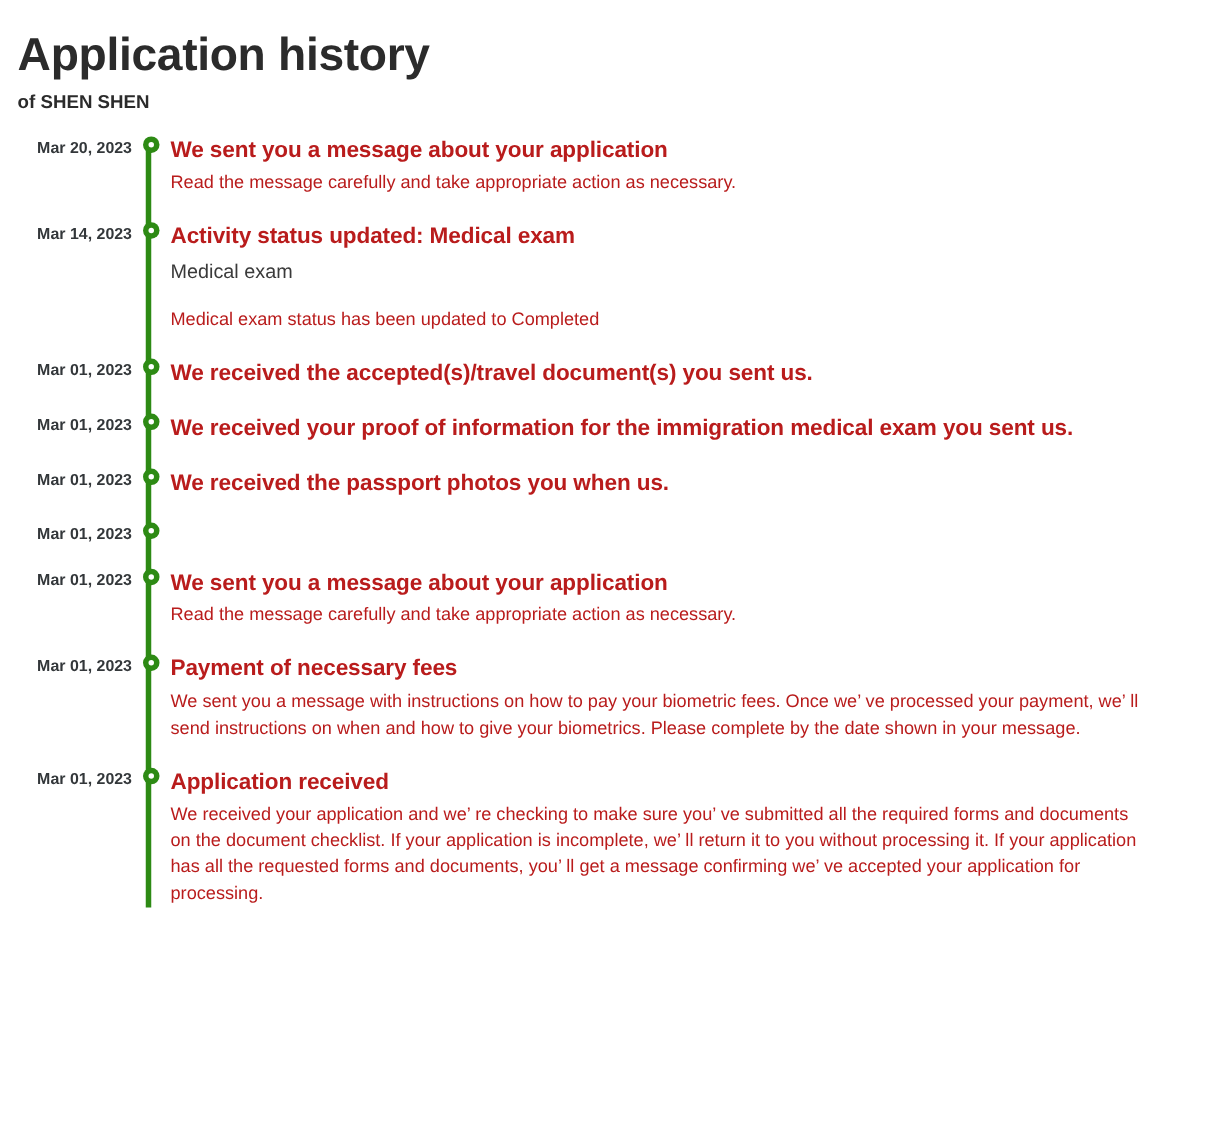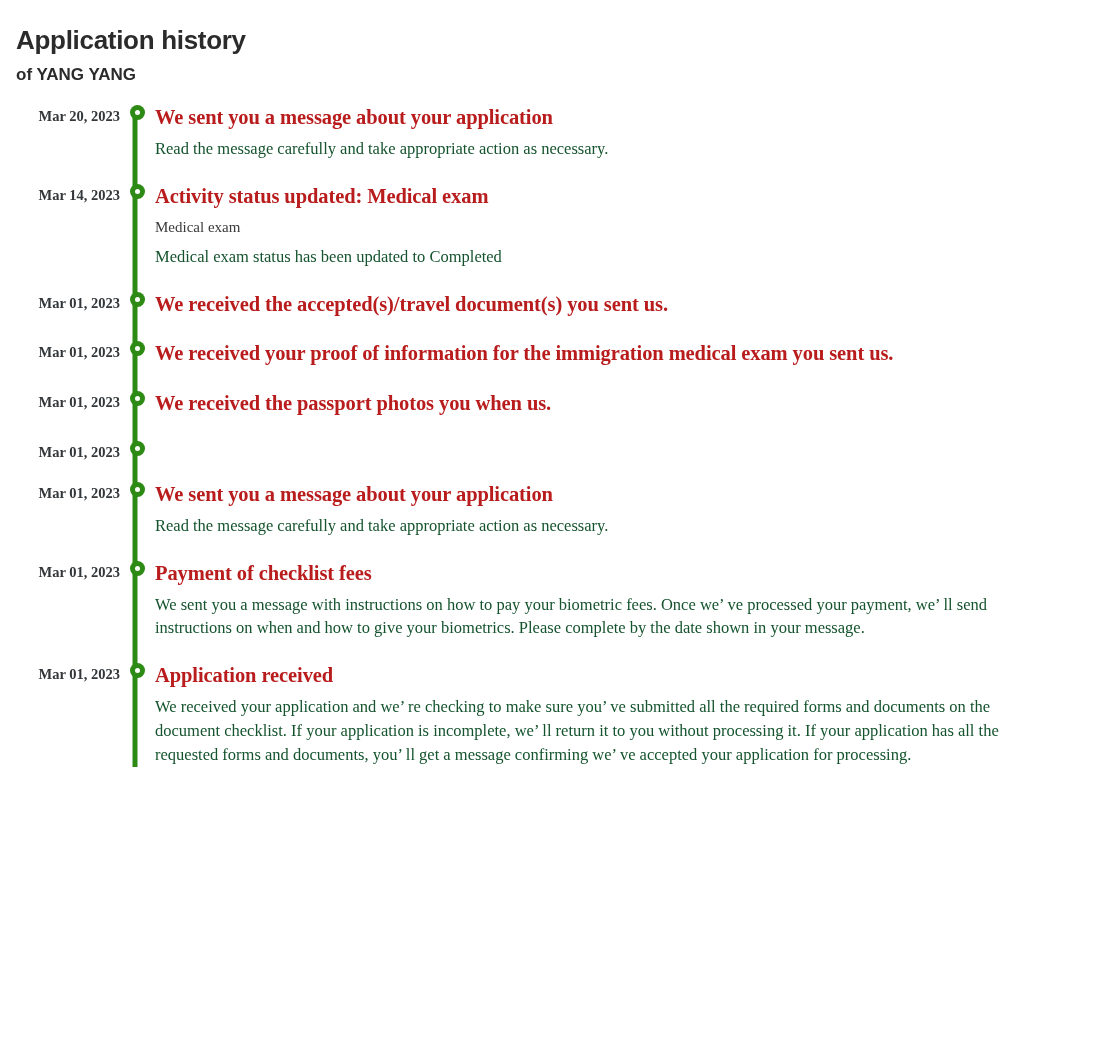--- a/index.html
+++ b/index.html
@@ -18,21 +18,21 @@
   .page {
     position: relative;
     width: 1106px;
     height: 1041px;
     box-sizing: border-box;
     padding: 26px 0 0 0;
   }
 
   .page-title {
     margin: 0 0 0 16px;
-    font-size: 26px;
+    font-size: 42px;
     font-weight: bold;
     letter-spacing: -0.3px;
     color: #2b2b2b;
     line-height: 1.15;
   }
 
   .page-subtitle {
     margin: 9px 0 0 16px;
     font-size: 17px;
     font-weight: bold;
@@ -57,21 +57,20 @@
     transform: translateX(-50%);
     z-index: 0;
   }
 
   .tl-item {
     position: relative;
     display: flex;
     align-items: flex-start;
     z-index: 1;
     padding-bottom: 22px;
-    font-family: Liberation Serif, serif;
   }
   .tl-item:last-child { padding-bottom: 0; }
 
   .tl-date {
     width: 120px;
     flex: 0 0 120px;
     text-align: right;
     padding-right: 0;
     font-size: 14.5px;
     font-weight: bold;
@@ -119,43 +118,43 @@
   .tl-heading {
     font-size: 20.5px;
     font-weight: bold;
     color: #b91c1c;
     line-height: 1.35;
     margin: 0;
     letter-spacing: -0.1px;
   }
 
   .tl-sub {
-    font-size: 15px;
+    font-size: 18px;
     font-weight: normal;
     color: #3a3a3a;
     line-height: 1.35;
     margin: 6px 0 0 0;
   }
 
   .tl-body {
     font-size: 16.5px;
     font-weight: normal;
-    color: #14532d;
+    color: #b91c1c;
     line-height: 1.45;
     margin: 5px 0 0 0;
   }
-  .tl-sub + .tl-body { margin-top: 8px; }
+  .tl-sub + .tl-body { margin-top: 20px; }
 </style>
 </head>
 <body>
 
 <div class="page">
 
   <h1 class="page-title">Application history</h1>
-  <div class="page-subtitle">of YANG YANG</div>
+  <div class="page-subtitle">of SHEN SHEN</div>
 
   <div class="timeline">
     <div class="timeline-rail"></div>
     <div id="timeline-items">
         <div class="tl-item">
           <div class="tl-date">Mar 20, 2023</div>
           <div class="tl-marker-cell">
             <div class="tl-dot"></div>
           </div>
           <div class="tl-content">
@@ -216,21 +215,21 @@
             <div class="tl-heading">We sent you a message about your application</div>
             <div class="tl-body">Read the message carefully and take appropriate action as necessary.</div>
           </div>
         </div>
         <div class="tl-item">
           <div class="tl-date">Mar 01, 2023</div>
           <div class="tl-marker-cell">
             <div class="tl-dot"></div>
           </div>
           <div class="tl-content">
-            <div class="tl-heading">Payment of checklist fees</div>
+            <div class="tl-heading">Payment of necessary fees</div>
             <div class="tl-body">We sent you a message with instructions on how to pay your biometric fees. Once we’ ve processed your payment, we’ ll send instructions on when and how to give your biometrics. Please complete by the date shown in your message.</div>
           </div>
         </div>
         <div class="tl-item">
           <div class="tl-date">Mar 01, 2023</div>
           <div class="tl-marker-cell">
             <div class="tl-dot"></div>
           </div>
           <div class="tl-content">
             <div class="tl-heading">Application received</div>

